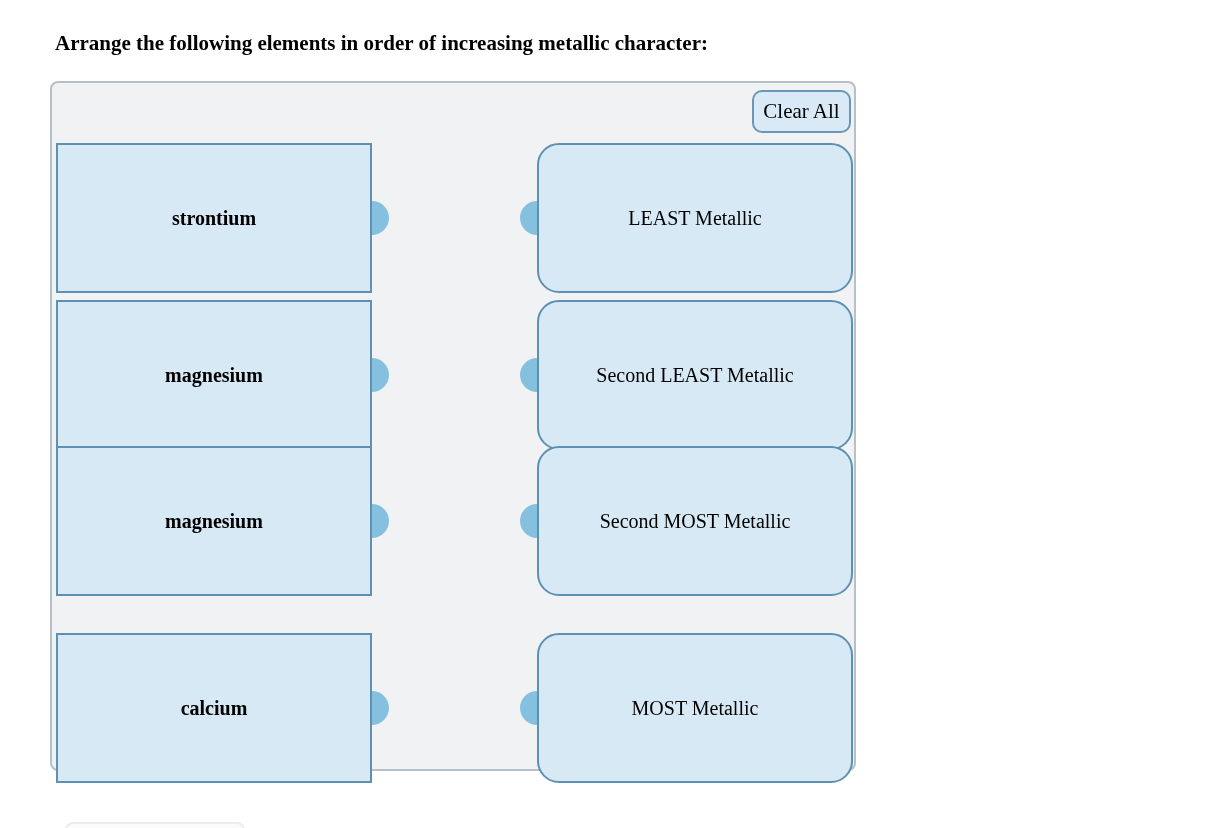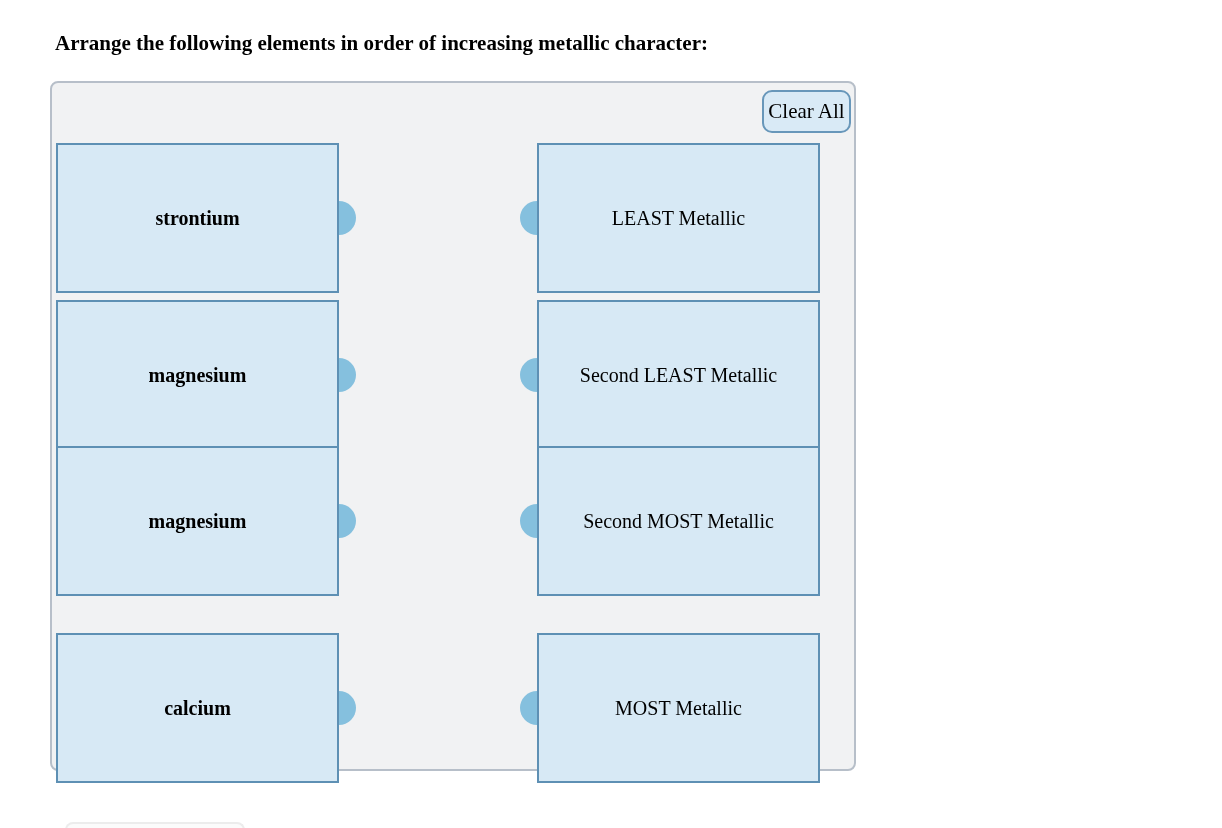--- a/index.html
+++ b/index.html
@@ -23,38 +23,38 @@
   }
 
   .panel{
     position:absolute;left:50px;top:81px;width:806px;height:690px;
     background:var(--panel-bg);
     border:2px solid var(--panel-border);
     border-radius:8px;
   }
 
   .clear-all{
-    position:absolute;top:7px;right:3px;width:89px;height:43px;
+    position:absolute;top:7px;right:3px;width:99px;height:43px;
     background:var(--button-bg);
     border:2px solid var(--button-border);
     border-radius:10px;
     font-family:inherit;font-size:21px;color:var(--text);
     display:flex;align-items:center;justify-content:center;
     cursor:pointer;
   }
 
   .box{
-    position:absolute;width:283px;height:150px;
+    position:absolute;width:316px;height:150px;
     background:var(--box-fill);
     border:2px solid var(--box-border);
     display:flex;align-items:center;justify-content:center;
     text-align:center;font-size:20px;padding:8px 14px;
   }
   .box.source{font-weight:bold;cursor:grab;}
-  .box.target{font-weight:normal;}
+  .box.target{font-weight:normal;border-radius:22px;}
   .col-left{left:4px;}
   .col-right{left:485px;}
   .row-0{top:60px;}
   .row-1{top:217px;}
   .row-2{top:363px;}
   .row-3{top:550px;}
 
   .nub{
     position:absolute;top:50%;transform:translateY(-50%);
     width:17px;height:34px;background:var(--connector);

